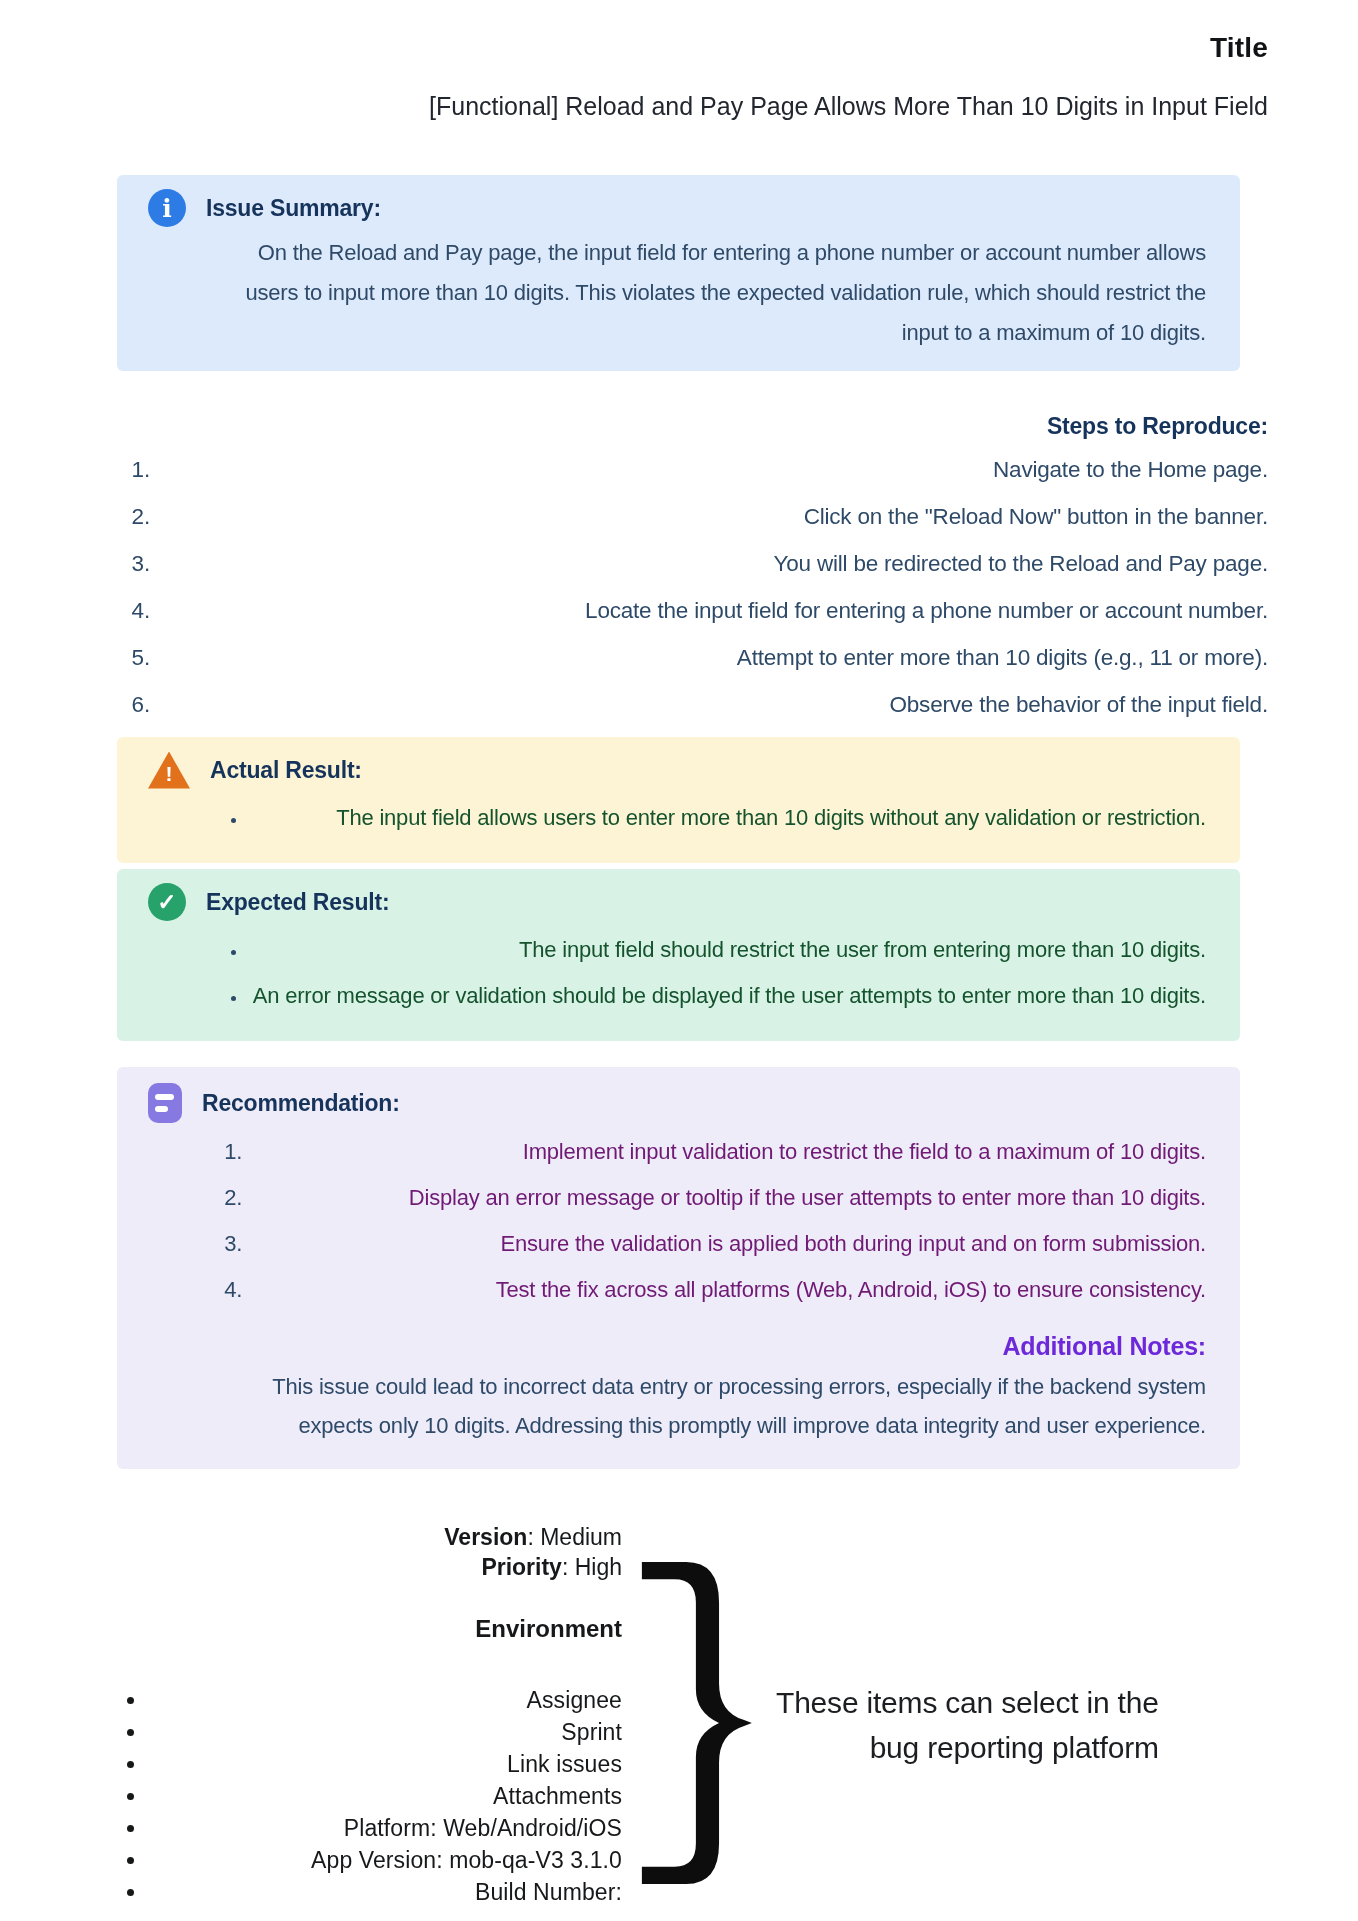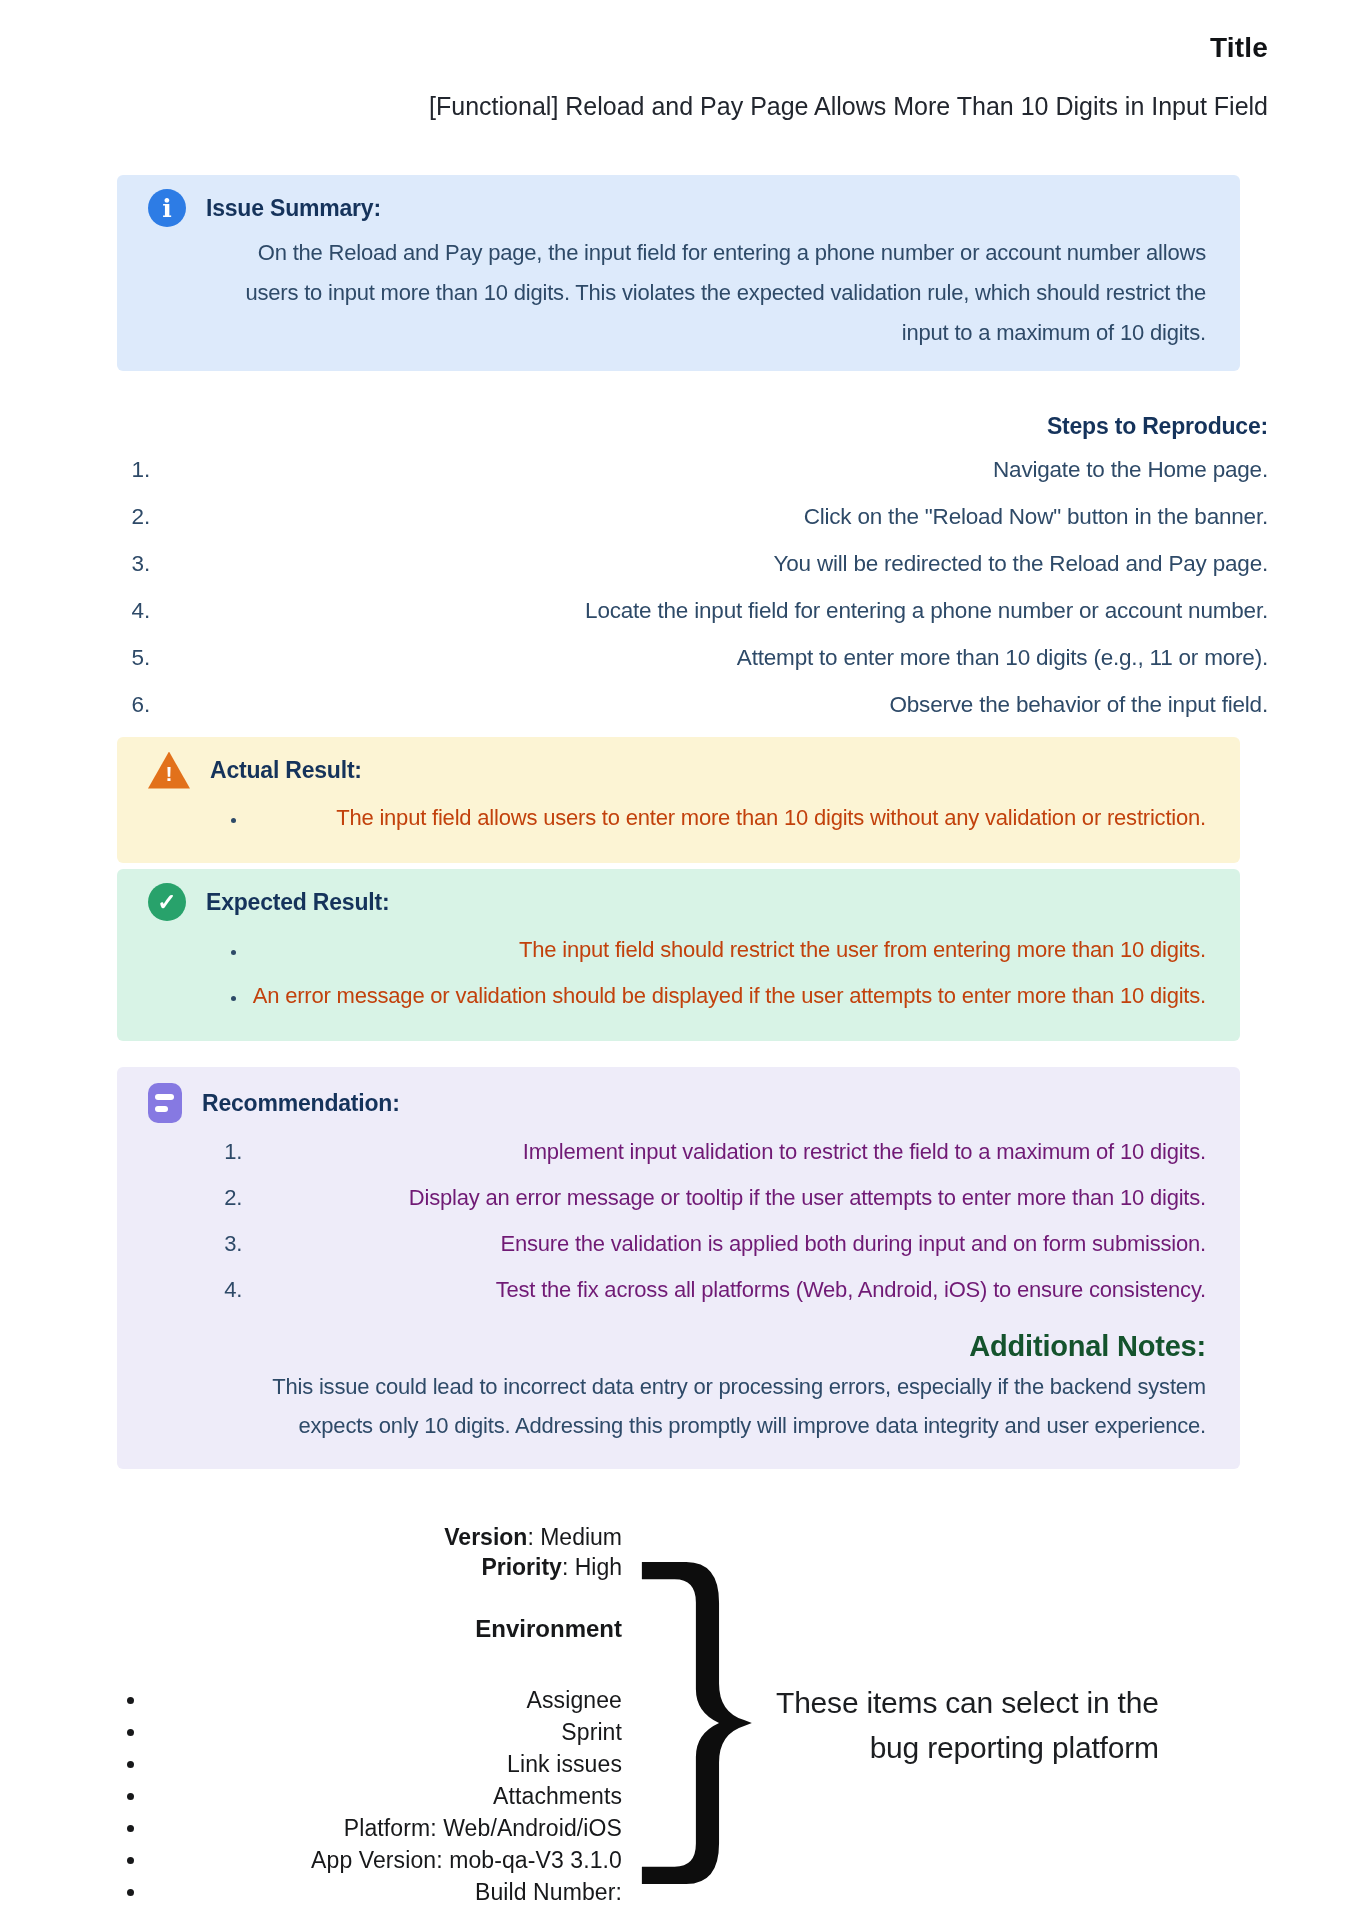--- a/index.html
+++ b/index.html
@@ -102,45 +102,45 @@
     letter-spacing: -0.2px;
   }
 
   .callout ul.result-list {
     margin: 10px 0 0 0;
     padding-left: 100px;
   }
   .callout ul.result-list li {
     font-size: 22px;
     line-height: 38px;
-    color: #c2410c;
+    color: #14532d;
     margin-bottom: 8px;
     letter-spacing: -0.2px;
   }
   .callout ul.result-list li::marker { color: #2e4a68; font-size: 18px; }
 
   .callout ol.rec-list {
     margin: 14px 0 0 0;
     padding-left: 100px;
   }
   .callout ol.rec-list li {
     font-size: 22px;
     line-height: 30px;
     margin-bottom: 16px;
     color: #701a75;
     letter-spacing: -0.2px;
   }
   .callout ol.rec-list li::marker { color: #2e4a68; }
 
   .notes-heading {
     margin: 26px 0 0 57px;
-    font-size: 29px;
-    line-height: 30px;
-    font-weight: bold;
-    color: #14532d;
+    font-size: 25px;
+    line-height: 30px;
+    font-weight: bold;
+    color: #6d28d9;
     letter-spacing: -0.2px;
   }
   .notes-body {
     margin: 6px 0 0 57px;
     font-size: 22px;
     line-height: 39px;
     color: #2e4a68;
     letter-spacing: -0.2px;
   }
 

